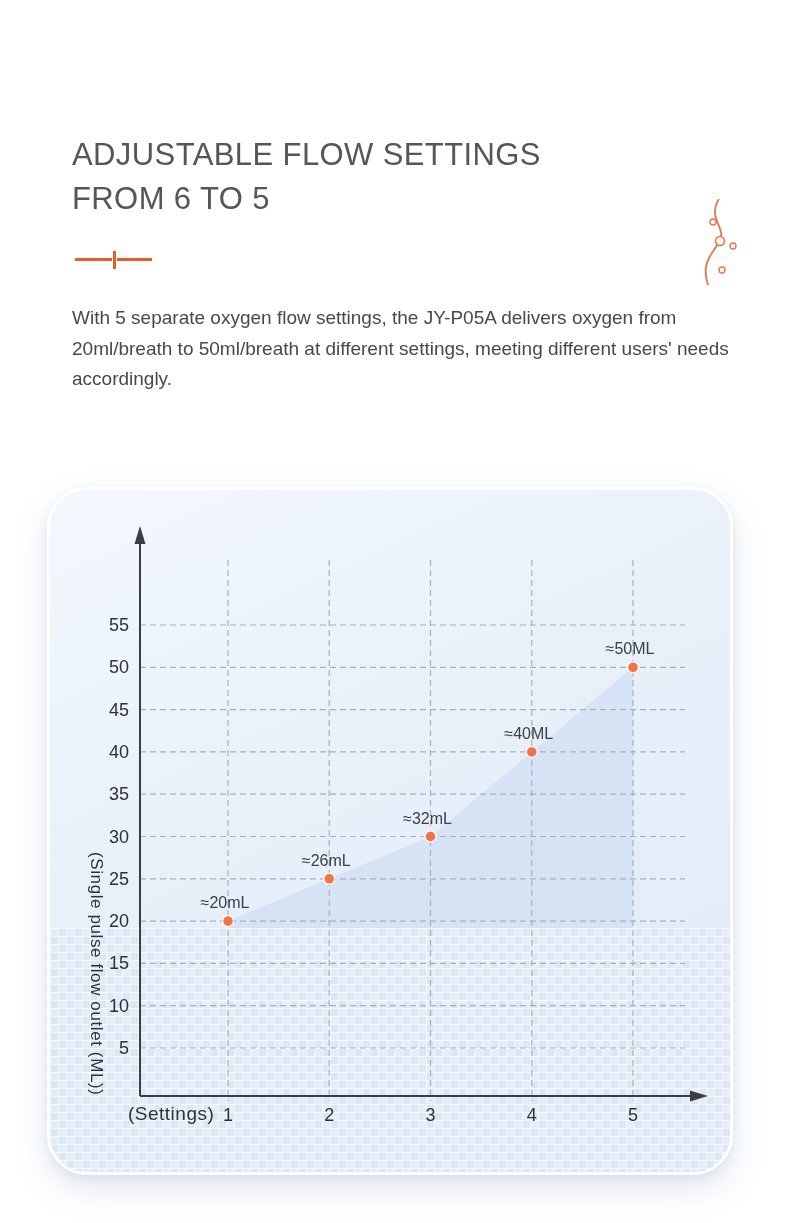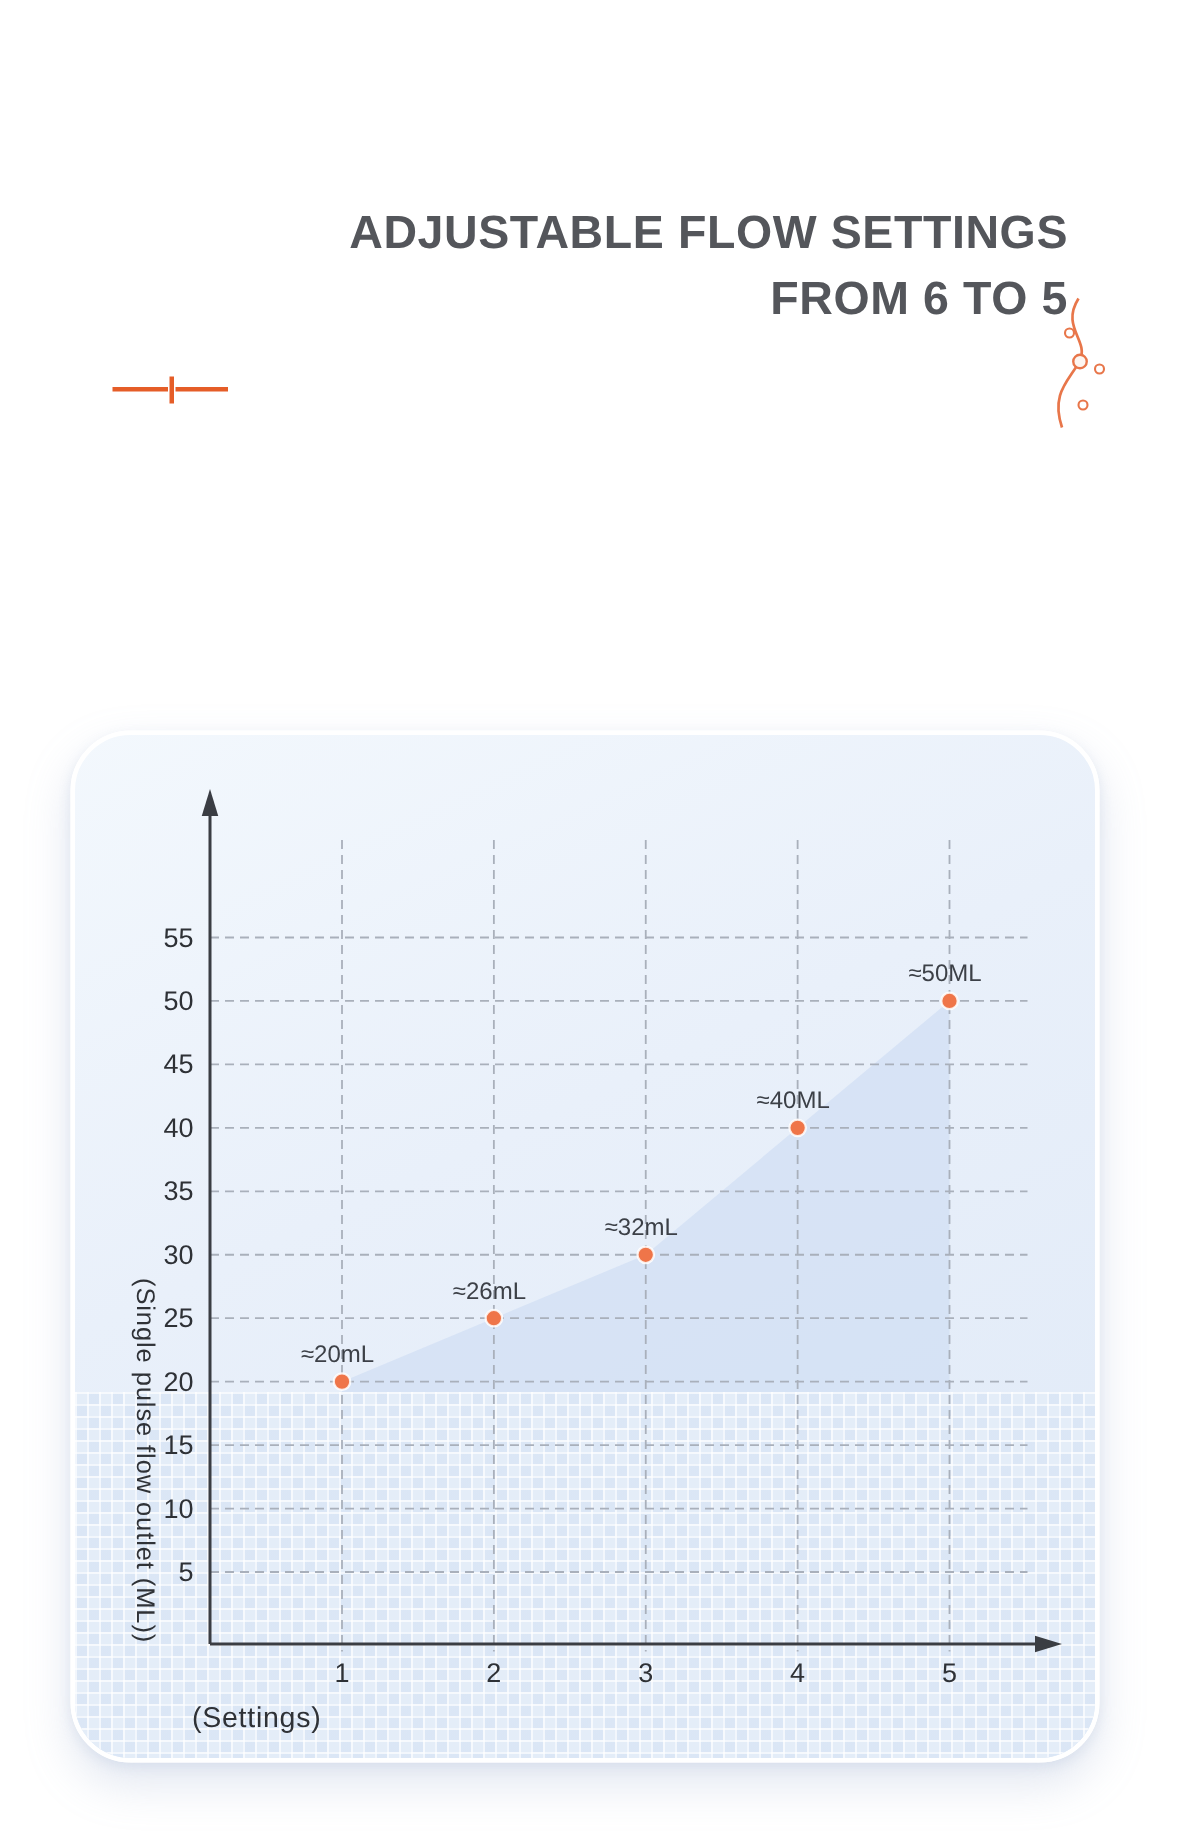--- a/index.html
+++ b/index.html
@@ -9,23 +9,22 @@
     width:790px; height:1223px;
     background:#ffffff;
     overflow:hidden;
     font-family:"Liberation Sans", sans-serif;
   }
   
   .title {
     position:absolute; left:72px; top:133px;
     width:640px;
     font-size:31px; line-height:44px;
-    font-weight:700; letter-spacing:0.4px;
+    font-weight:400; letter-spacing:0.4px;
     color:#54565b;
-    text-align:right;
   }
   .divider {
     position:absolute; left:75px; top:250px;
     width:80px; height:19px;
     display:flex; align-items:center;
   }
   .divider .h-line-1 { width:37px; height:3px; background:#e55d28; }
   .divider .v-tick   { width:3px;  height:18px; background:#e55d28; margin-left:1px; }
   .divider .h-line-2 { width:35px; height:3px; background:#e55d28; margin-left:1px; }
   .squiggle { position:absolute; left:694px; top:194px; }
@@ -58,21 +57,21 @@
   }
   .chart-svg { position:absolute; left:0; top:0; }
   .y-axis-label {
     position:absolute; left:36px; top:362px;
     writing-mode:vertical-rl;
     font-size:17px; letter-spacing:0.6px;
     color:#2f3237;
     white-space:nowrap;
   }
   .x-axis-label {
-    position:absolute; left:78px; top:645px;
+    position:absolute; left:78px; top:613px;
     font-size:19px; letter-spacing:0.5px;
     color:#2f3237;
   }
 </style>
 </head>
 <body>
 
 <div class="page">
 
   <h1 class="title">
@@ -87,20 +86,21 @@
   </div>
 
   <svg class="squiggle" width="48" height="96" viewBox="0 0 48 96">
     <path d="M 25 5 C 13 24, 32 33, 26 46 C 20 59, 6 67, 14 91" fill="none" stroke-width="1.8" stroke="#e8764a"></path>
     <circle cx="26" cy="47" r="4.5" fill="#fdf6f1" stroke-width="1.6" stroke="#e8764a"></circle>
     <circle cx="19" cy="28" r="3" fill="#ffffff" stroke-width="1.4" stroke="#e8764a"></circle>
     <circle cx="39" cy="52" r="3" fill="#ffffff" stroke-width="1.4" stroke="#e8764a"></circle>
     <circle cx="28" cy="76" r="3" fill="#ffffff" stroke-width="1.4" stroke="#e8764a"></circle>
   </svg>
 
+  <p class="description">With 5 separate oxygen flow settings, the JY-P05A delivers oxygen from 20ml/breath to 50ml/breath at different settings, meeting different users' needs accordingly.</p>
 
   <div class="chart-card">
     <div class="checker"></div>
     <svg id="chart-svg" class="chart-svg" width="686" height="688" viewBox="0 0 686 688">
         <polygon points="178,431.1 279.25,388.79999999999995 380.5,346.5 481.75,261.9 583,177.29999999999995 583,438 178,438" fill="#d3e1f4" opacity="0.85"></polygon>
         <line x1="90" y1="558" x2="635" y2="558" stroke="#a9b0bb" stroke-width="1.2" stroke-dasharray="6 4"></line>
         <text x="79" y="564" text-anchor="end" font-size="18" fill="#2e3136">5</text>
         <line x1="90" y1="515.7" x2="635" y2="515.7" stroke="#a9b0bb" stroke-width="1.2" stroke-dasharray="6 4"></line>
         <text x="79" y="521.7" text-anchor="end" font-size="18" fill="#2e3136">10</text>
         <line x1="90" y1="473.4" x2="635" y2="473.4" stroke="#a9b0bb" stroke-width="1.2" stroke-dasharray="6 4"></line>

